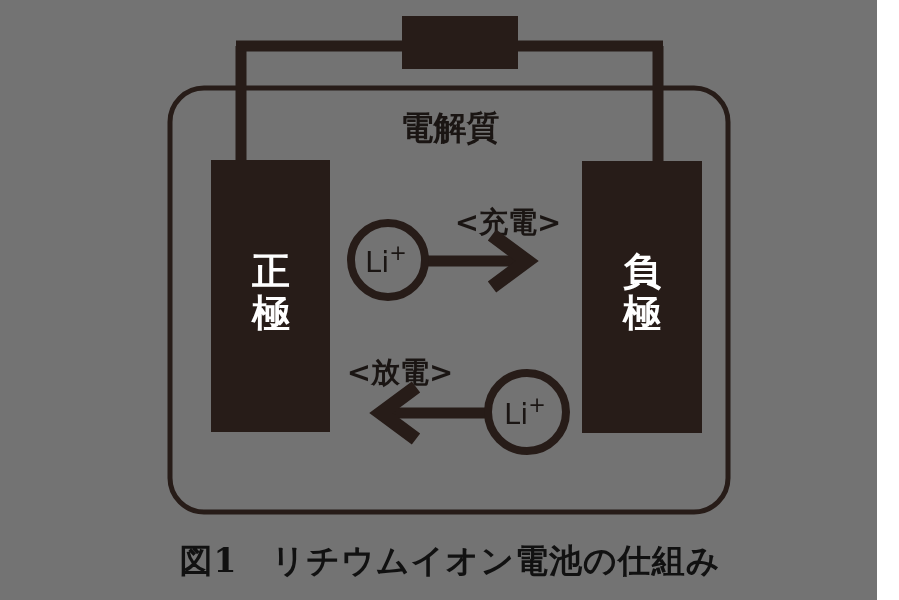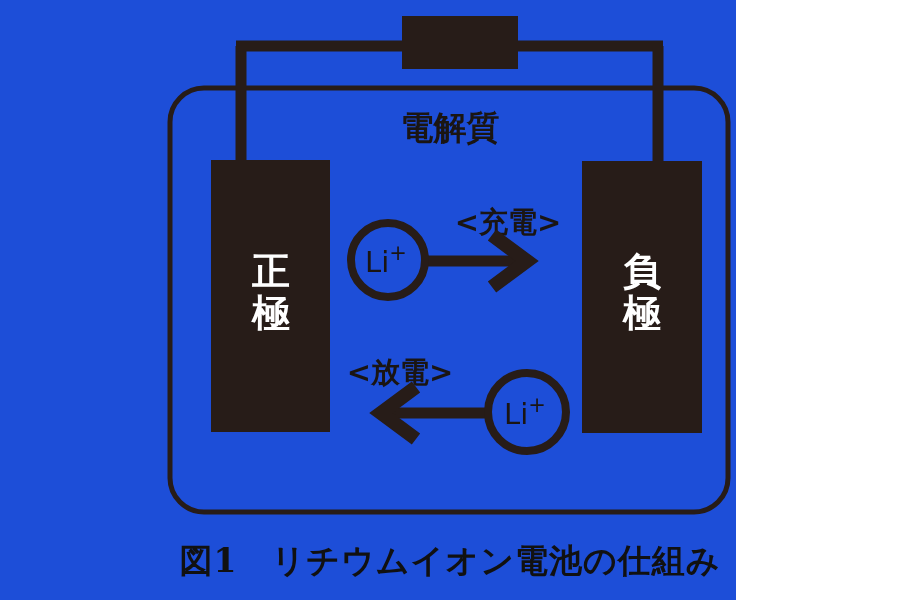--- a/index.html
+++ b/index.html
@@ -8,23 +8,23 @@
     background: #ffffff;
   }
   body {
     width: 899px;
     height: 600px;
     font-family: "Liberation Sans", sans-serif;
     overflow: hidden;
   }
   #figure-root {
     position: relative;
-    width: 736px;
+    width: 877px;
     height: 600px;
-    background: #1d4ed8;
+    background: #737373;
   }
   svg.diagram {
     display: block;
     width: 899px;
     height: 600px;
   }
   .ink-stroke {
     fill: none;
     stroke: #271c18;
   }

